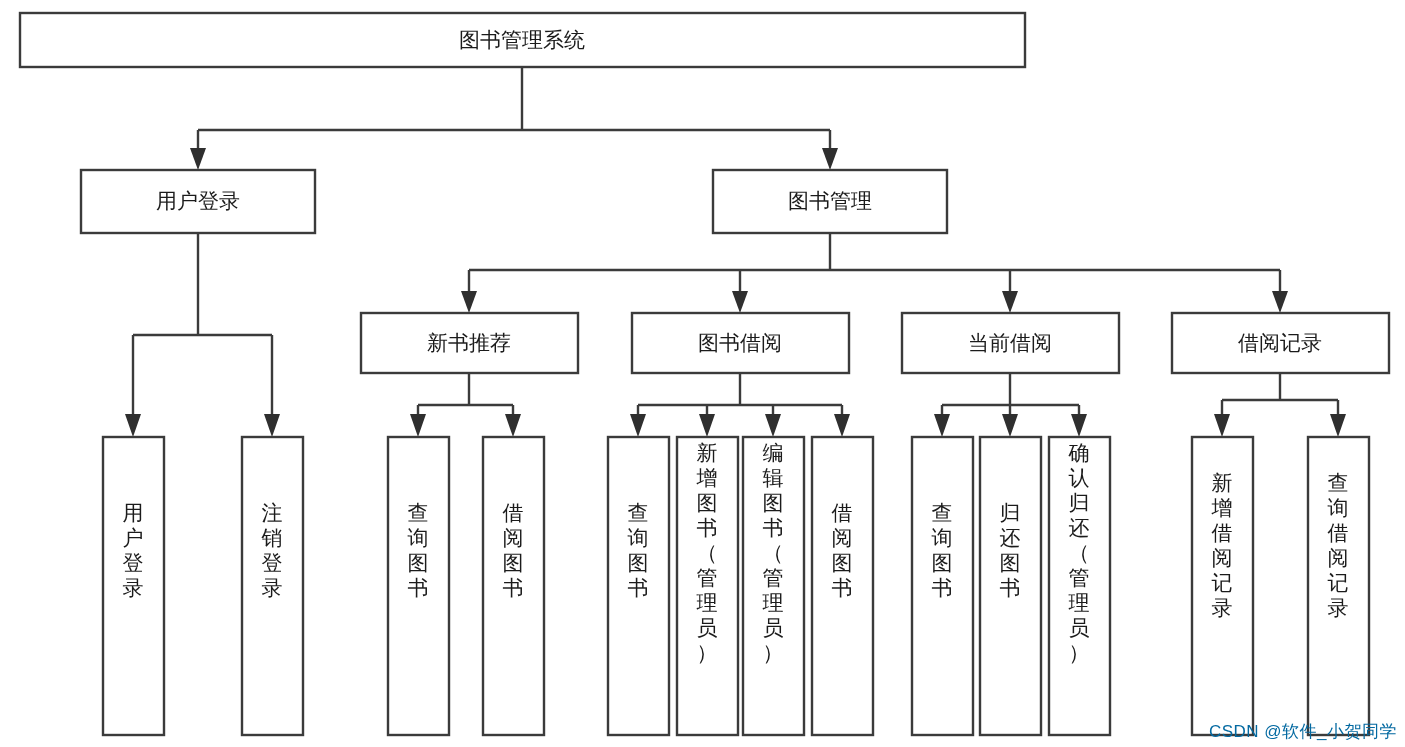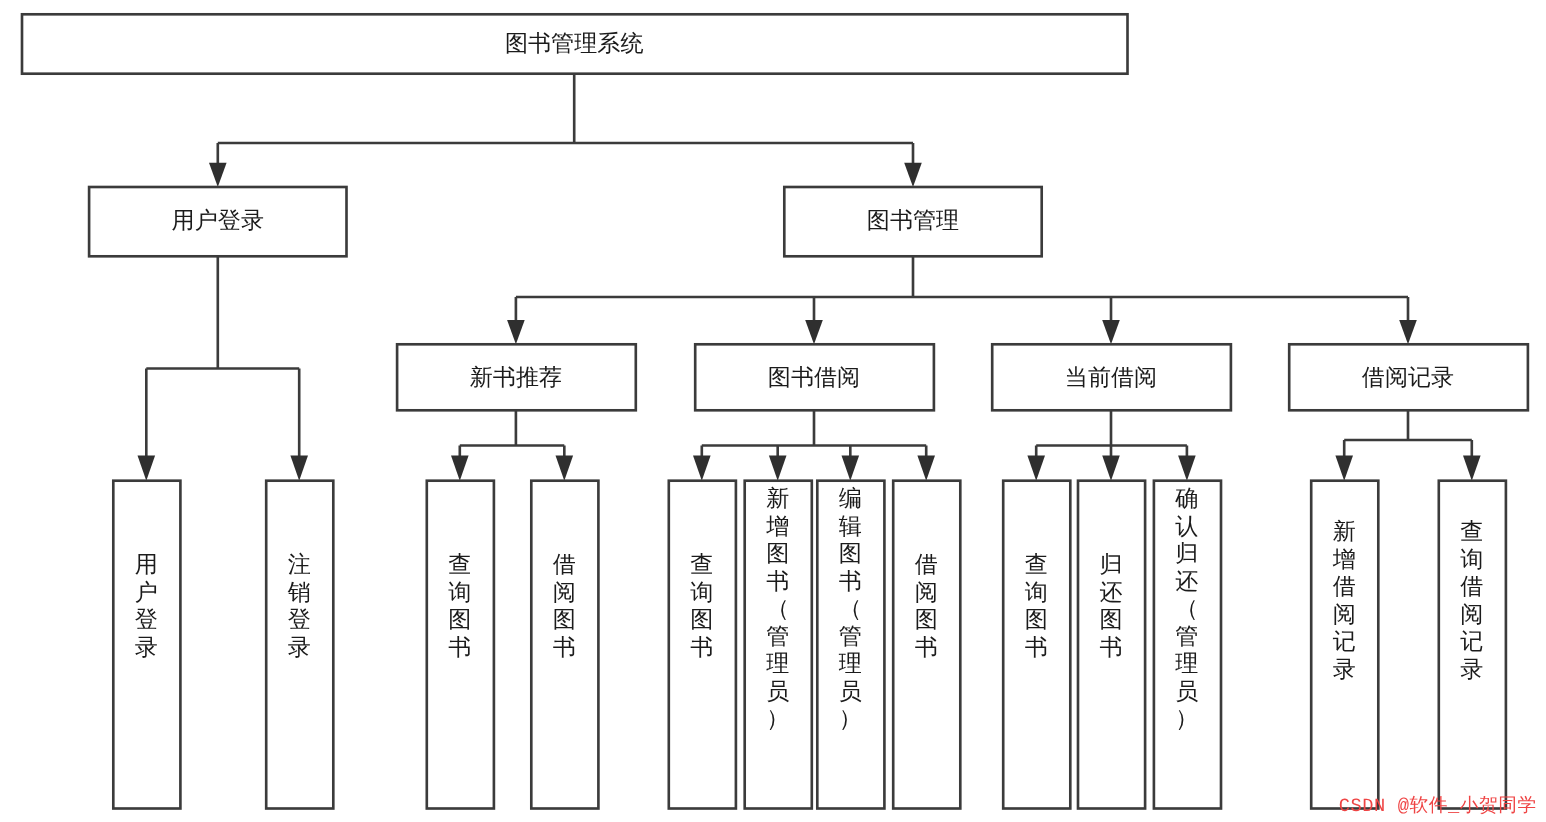--- a/index.html
+++ b/index.html
@@ -51,23 +51,23 @@
   .node-label-vert {
     font-family: "Liberation Sans", "DejaVu Sans", sans-serif;
     font-size: 21px;
     fill: #1b1b1b;
     text-anchor: middle;
   }
   .watermark {
     position: absolute;
     right: 8px;
     bottom: 4px;
-    font-family: Liberation Mono, monospace;
+    font-family: Liberation Sans, sans-serif;
     font-size: 17px;
-    color: #ef4444;
+    color: #0369a1;
     letter-spacing: 0.5px;
     white-space: nowrap;
     pointer-events: none;
   }
 </style>
 </head>
 <body>
 
 <div id="diagram-root">
   <svg class="flow" viewBox="0 0 1405 747" xmlns="http://www.w3.org/2000/svg">

